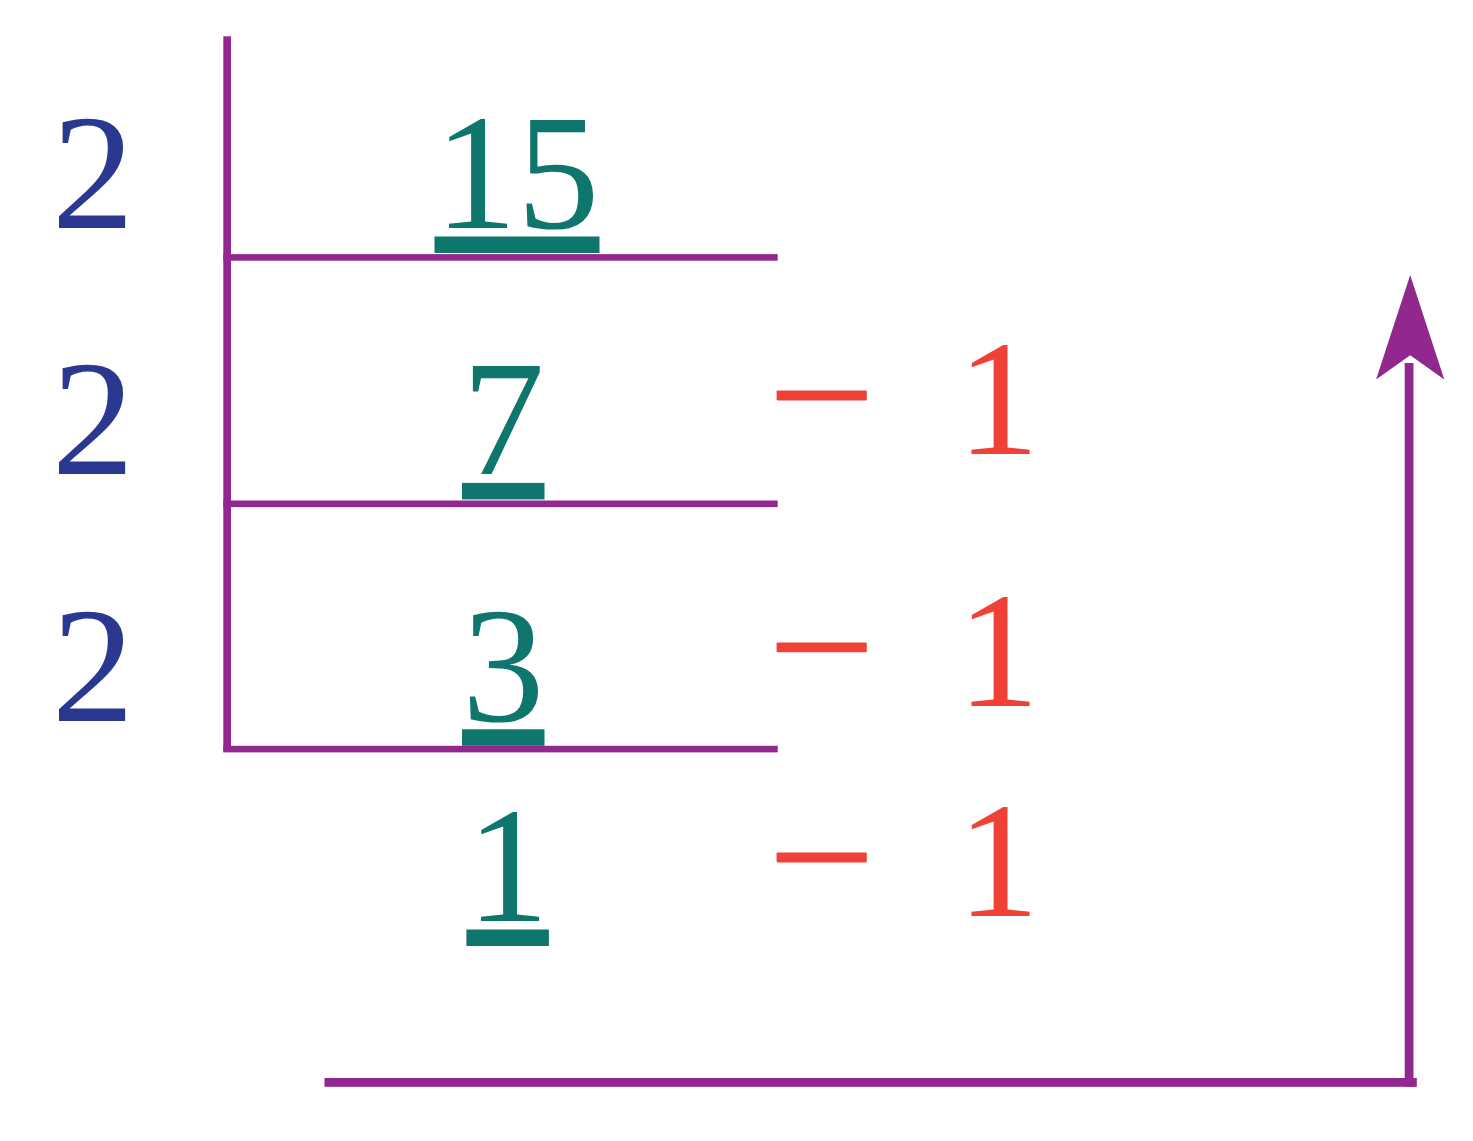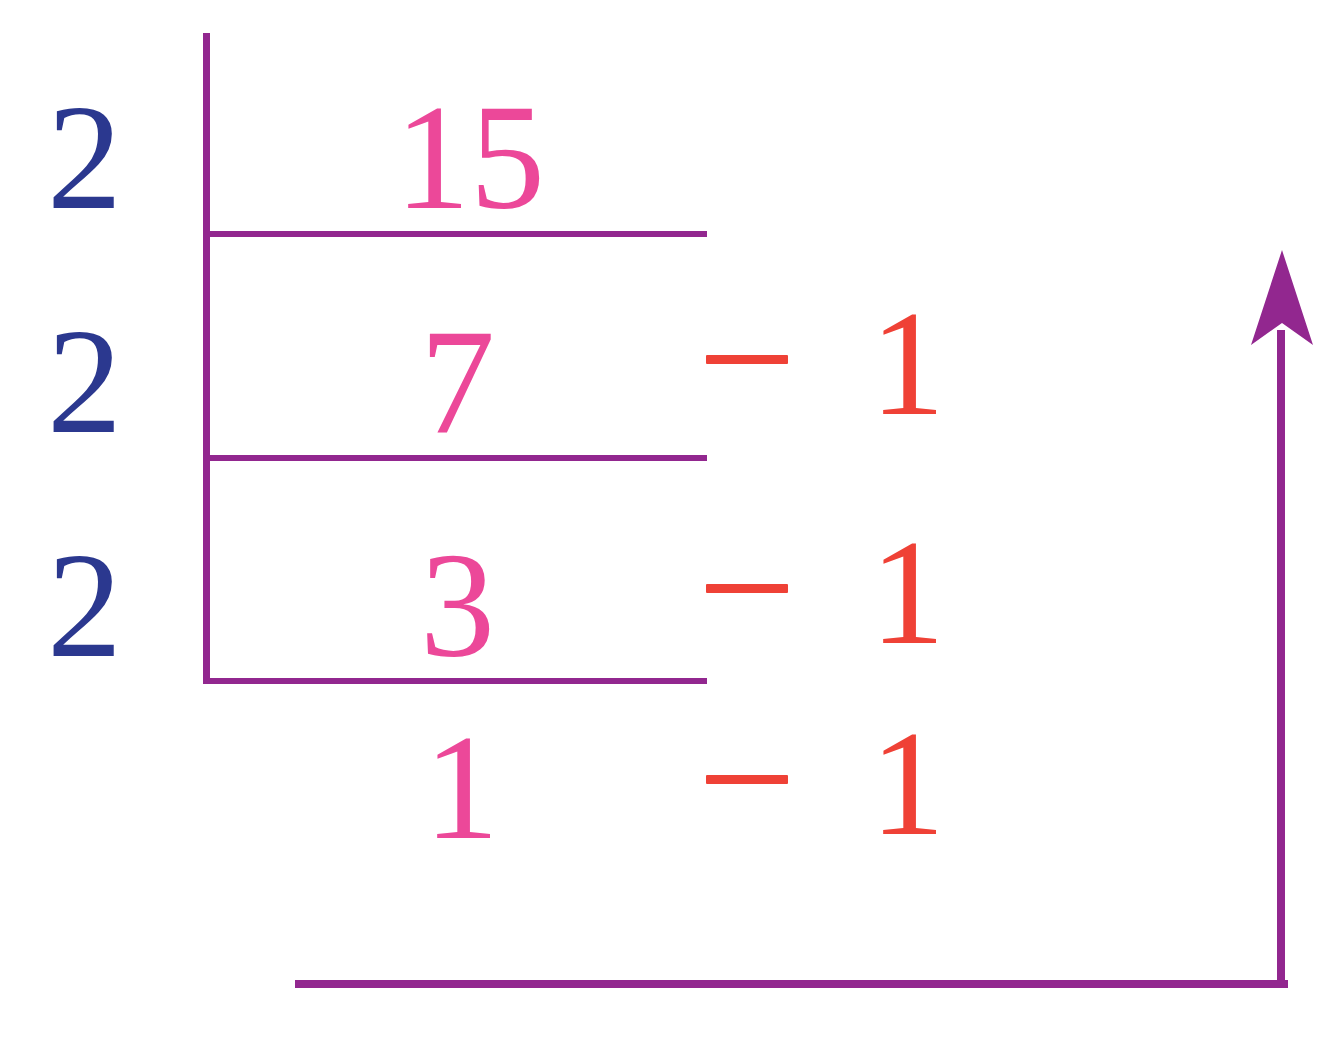--- a/index.html
+++ b/index.html
@@ -23,22 +23,23 @@
     font-weight: 400;
     line-height: 1;
     white-space: pre;
     user-select: none;
   }
   .divisor {
     color: #2b388f;
     font-size: 150px;
   }
   .dividend {
-    color: #ec4899;
+    color: #0f766e;
     font-size: 150px;
+    text-decoration: underline;
   }
   .remainder {
     color: #ef4136;
     font-size: 150px;
   }
   .rule-v {
     position: absolute;
     background: #92278f;
   }
   .rule-h {

